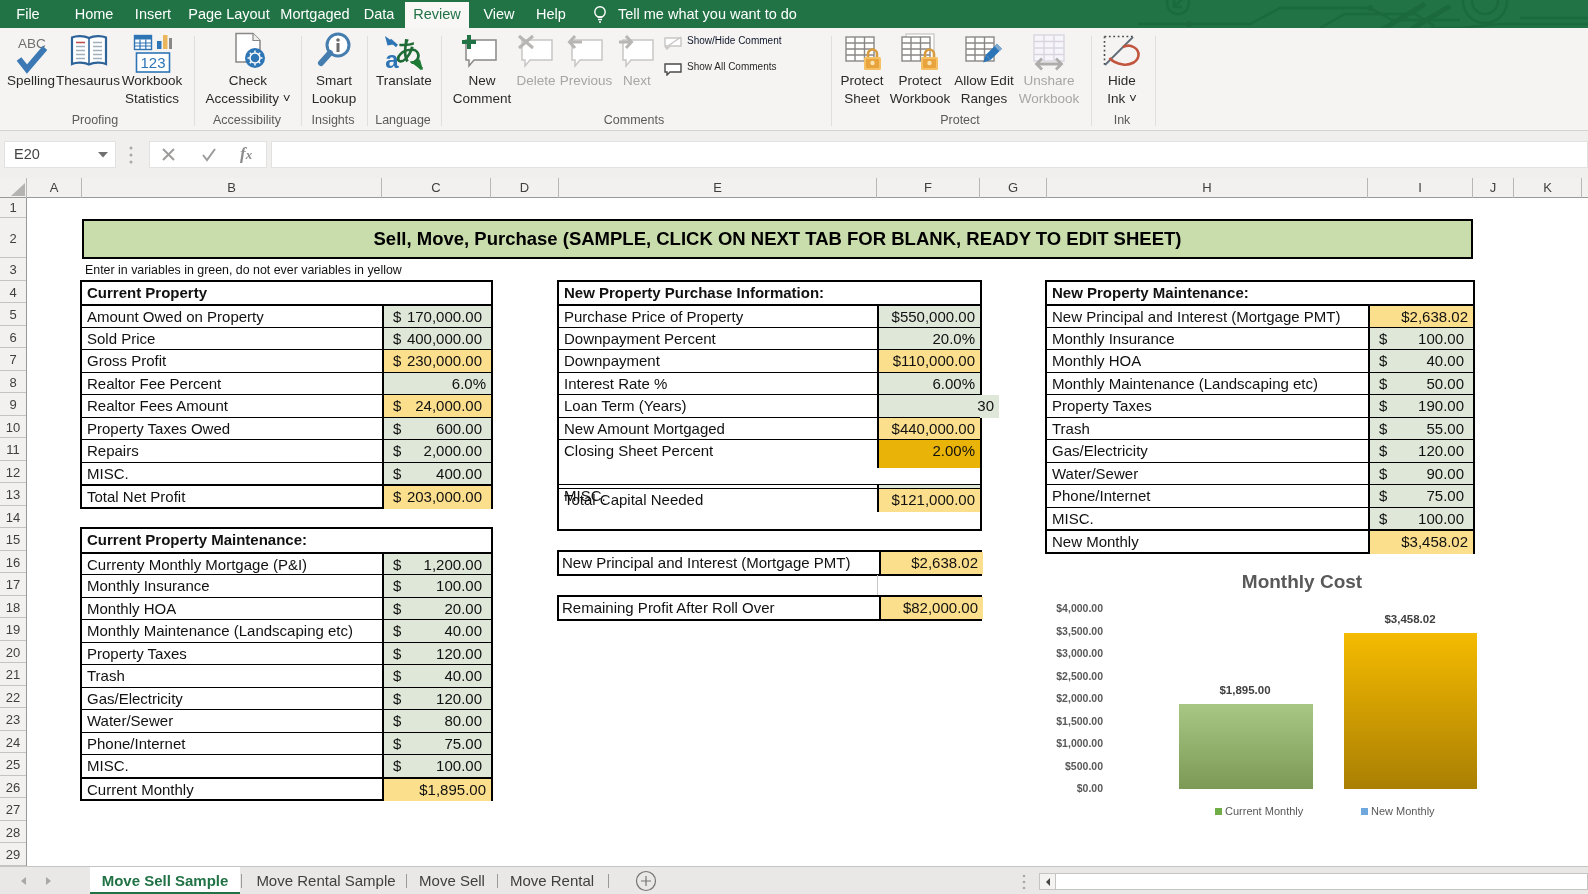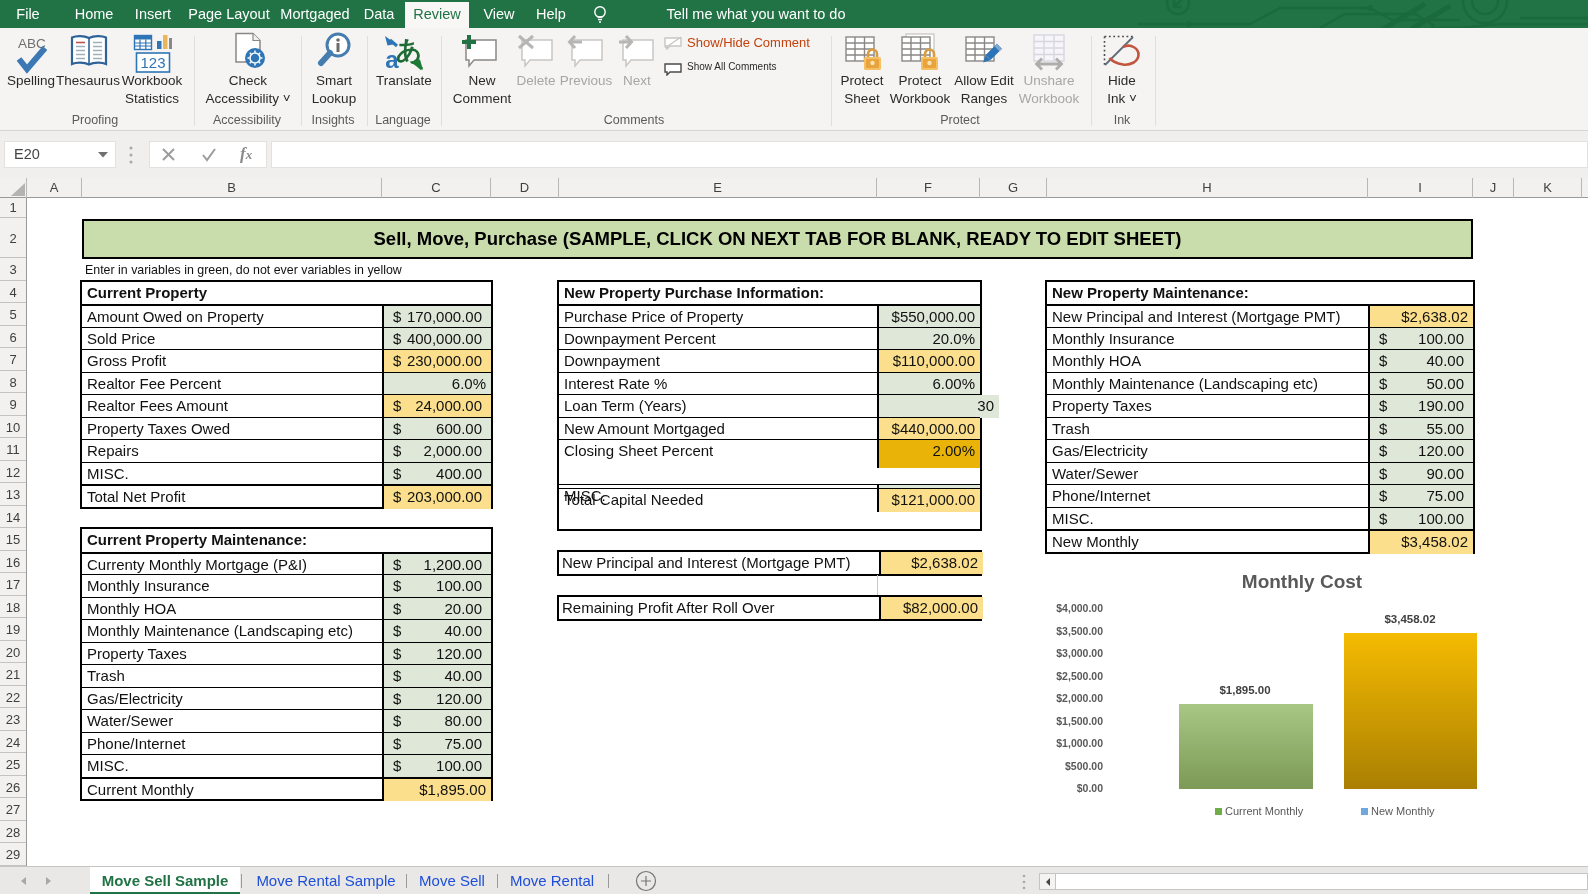--- a/index.html
+++ b/index.html
@@ -13,21 +13,21 @@
 .blabel.gy{color:#A8A6A4}
 .ic{position:absolute}
 #fbar{left:0;top:131px;width:1588px;height:47px;background:#F0EFEE}
 .whitebox{position:absolute;background:#fff;border:1px solid #E3E1DF}
 #grid{left:0;top:178px;width:1588px;height:688px;background:#fff;overflow:hidden}
 #colhdr{position:absolute;left:0;top:0;width:1588px;height:20px;background:#F2F1F0;border-bottom:1px solid #999}
 .chc{position:absolute;top:0;height:20px;font-size:13px;color:#3f3f3f;text-align:center;line-height:20px;border-right:1px solid #B9B7B5}
 #rowhdr{position:absolute;left:0;top:20px;width:27px;height:668px;background:#F2F1F0;border-right:1px solid #999}
 .rhc{position:absolute;left:0;width:26px;font-size:13px;color:#3f3f3f;text-align:center;border-bottom:1px solid #C5C3C1}
 .lbl{position:absolute;font-size:15px;color:#111;white-space:nowrap}
-.tabtxt{position:absolute;top:0;height:100%;line-height:27px;font-size:15px;color:#1d4ed8;text-align:center}
+.tabtxt{position:absolute;top:0;height:100%;line-height:27px;font-size:15px;color:#404040;text-align:center}
 </style></head><body>
 <div class="ab" id="topbar">
     <svg class="ab" style="left:1130px;top:0" width="458" height="28" viewBox="0 0 458 28">
       <g stroke="#1B6A3E" stroke-width="2.5" fill="none">
         <circle cx="48" cy="3" r="11"></circle>
         <path d="M44 7 L52 -1 M44 -1 L44 7 L52 7"></path>
         <path d="M8 24 L59 24 M59 24 L120 24 L150 8 L240 8 L262 20 L330 20"></path>
         <path d="M190 28 L215 14 L285 14 L305 26"></path>
         <circle cx="355" cy="1" r="13"></circle>
         <circle cx="355" cy="1" r="22"></circle>
@@ -49,21 +49,21 @@
     <div class="rtab" style="left:444px;width:110px">View</div>
     <div class="rtab" style="left:496px;width:110px">Help</div>
     <div class="ab" style="left:405px;top:2px;width:64px;height:26px;background:#F8F7F6"></div>
     <div class="rtab" style="left:382px;width:110px;color:#217346">Review</div>
     <svg class="ab" style="left:591px;top:5px" width="18" height="19" viewBox="0 0 18 19">
       <g stroke="#fff" stroke-width="1.4" fill="none">
         <circle cx="9" cy="7" r="5.2"></circle>
         <path d="M6.5 12 L11.5 12 M7 14.5 L11 14.5 M8 17 L10 17"></path>
       </g>
     </svg>
-    <div class="rtab" style="left:656px;width:200px;text-align:center">Tell me what you want to do</div>
+    <div class="rtab" style="left:618px;width:200px;text-align:left">Tell me what you want to do</div>
   </div>
 <div class="ab" id="ribbon">
     <svg class="ic" style="left:11px;top:6px" width="42" height="40" viewBox="0 0 42 40">
       <text x="21" y="14" font-family="Liberation Sans" font-size="13.5" fill="#6F6F6F" text-anchor="middle">ABC</text>
       <path d="M8 25 L16 35 L34 14" stroke="#3C79B4" stroke-width="6" fill="none"></path>
     </svg>
     <svg class="ic" style="left:70px;top:6px" width="38" height="36" viewBox="0 0 38 36">
       <path d="M19 4 C14 1.5 6 1.5 2 3.5 L2 30 C6 28 14 28 19 30.5 C24 28 32 28 36 30 L36 3.5 C32 1.5 24 1.5 19 4 Z" fill="#fff" stroke="#2D6399" stroke-width="2.2"></path>
       <path d="M19 4 L19 30.5" stroke="#2D6399" stroke-width="1.6"></path>
       <g stroke-width="1.6">
@@ -120,21 +120,21 @@
       <path d="M16 8 L4 8 M9 2 L3.5 8 L9 14" stroke="#B8B6B4" stroke-width="3" fill="none"></path>
     </svg>
     <svg class="ic" style="left:617px;top:6px" width="42" height="36" viewBox="0 0 42 36">
       <path d="M6 6 L36 6 L36 26 L14 26 L9 32 L9 26 L6 26 Z" fill="#fff" stroke="#C8C6C4" stroke-width="1.5"></path>
       <path d="M2 8 L14 8 M9 2 L14.5 8 L9 14" stroke="#B8B6B4" stroke-width="3" fill="none"></path>
     </svg>
     <svg class="ic" style="left:663px;top:8px" width="20" height="14" viewBox="0 0 20 14">
       <path d="M2 2 L18 2 L18 10 L7 10 L4 13 L4 10 L2 10 Z" fill="#fff" stroke="#C8C6C4" stroke-width="1.4"></path>
       <path d="M2 12 L18 1" stroke="#C8C6C4" stroke-width="1.4"></path>
     </svg>
-    <div class="ab" style="left:687px;top:7px;font-size:13px;color:#c2410c">Show/Hide Comment</div>
+    <div class="ab" style="left:687px;top:7px;font-size:10px;color:#0f172a">Show/Hide Comment</div>
     <svg class="ic" style="left:663px;top:34px" width="20" height="14" viewBox="0 0 20 14">
       <path d="M2 2 L18 2 L18 10 L7 10 L4 13 L4 10 L2 10 Z" fill="#fff" stroke="#4a4a4a" stroke-width="1.4"></path>
     </svg>
     <div class="ab" style="left:687px;top:33px;font-size:10px;color:#2b2a29">Show All Comments</div>
     <svg class="ic" style="left:844px;top:5px" width="40" height="40" viewBox="0 0 40 40">
       <g stroke="#8A8886" stroke-width="1.4" fill="#fff">
         <rect x="2" y="4" width="28" height="24"></rect>
         <path d="M2 10 L30 10 M2 16 L30 16 M2 22 L30 22 M11 4 L11 28 M20.5 4 L20.5 28"></path>
       </g>
       <g transform="translate(20,16)">

